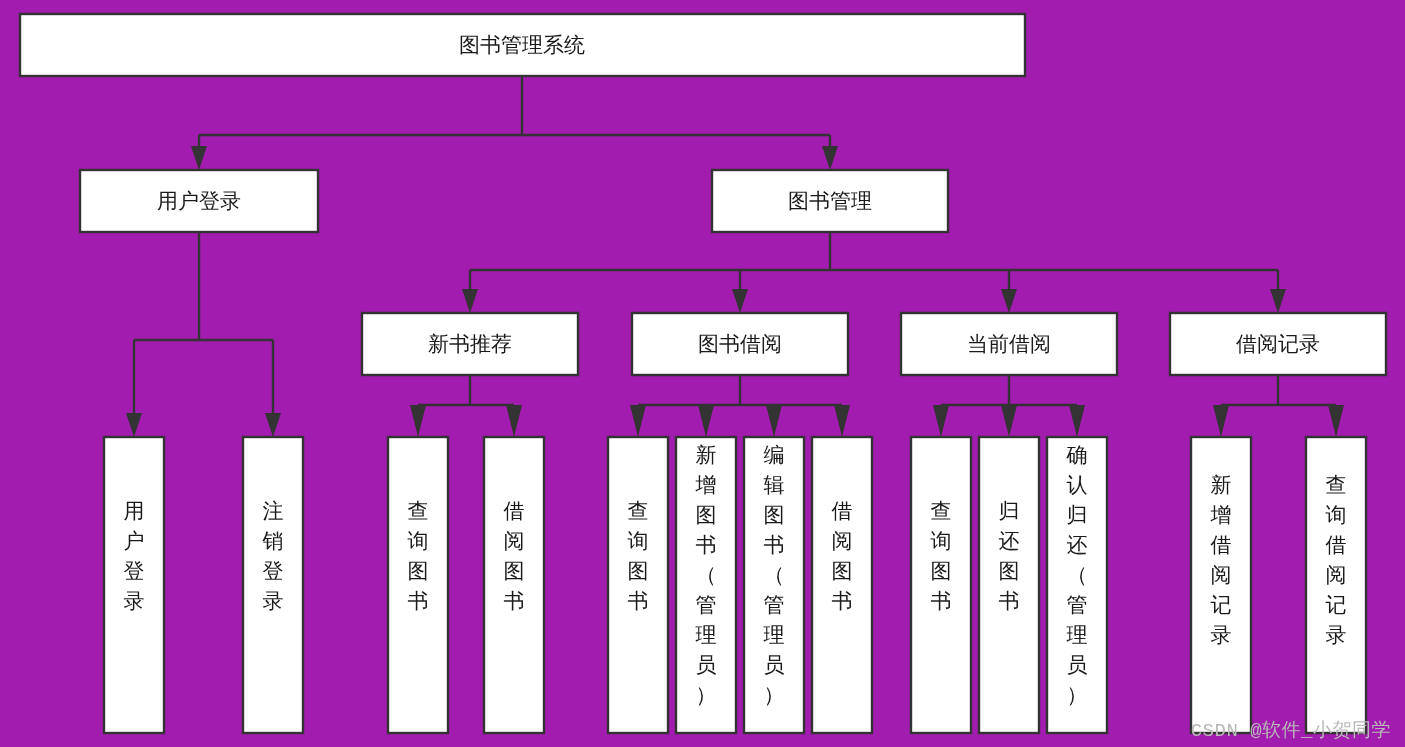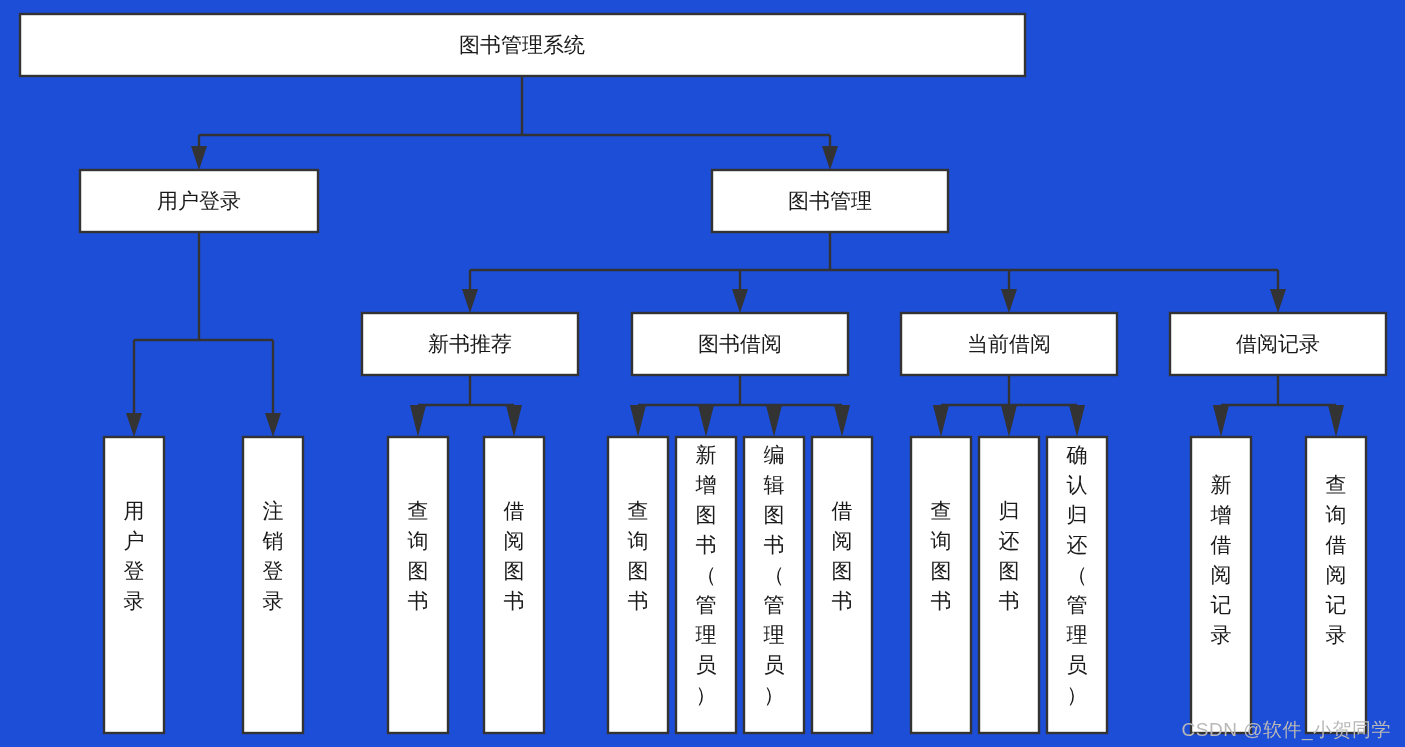--- a/index.html
+++ b/index.html
@@ -10,21 +10,21 @@
   body {
     width: 1405px;
     height: 747px;
     overflow: hidden;
     font-family: "Liberation Sans", "DejaVu Sans", sans-serif;
   }
   #diagram-root {
     position: relative;
     width: 1405px;
     height: 747px;
-    background: #1d4ed8;
+    background: #a21caf;
   }
   svg.flow {
     position: absolute;
     left: 0;
     top: 0;
     width: 1405px;
     height: 747px;
   }
   .node-rect {
     fill: #ffffff;
@@ -51,21 +51,21 @@
   .node-label-v {
     font-family: "Liberation Sans", "DejaVu Sans", sans-serif;
     font-size: 21px;
     fill: #1a1a1a;
     text-anchor: middle;
   }
   .watermark {
     position: absolute;
     right: 14px;
     bottom: 4px;
-    font-family: Liberation Sans, sans-serif;
+    font-family: Liberation Mono, monospace;
     font-size: 19px;
     color: #b8b8b8;
     white-space: nowrap;
     letter-spacing: 0.5px;
   }
 </style>
 </head>
 <body>
 
 <div id="diagram-root">

